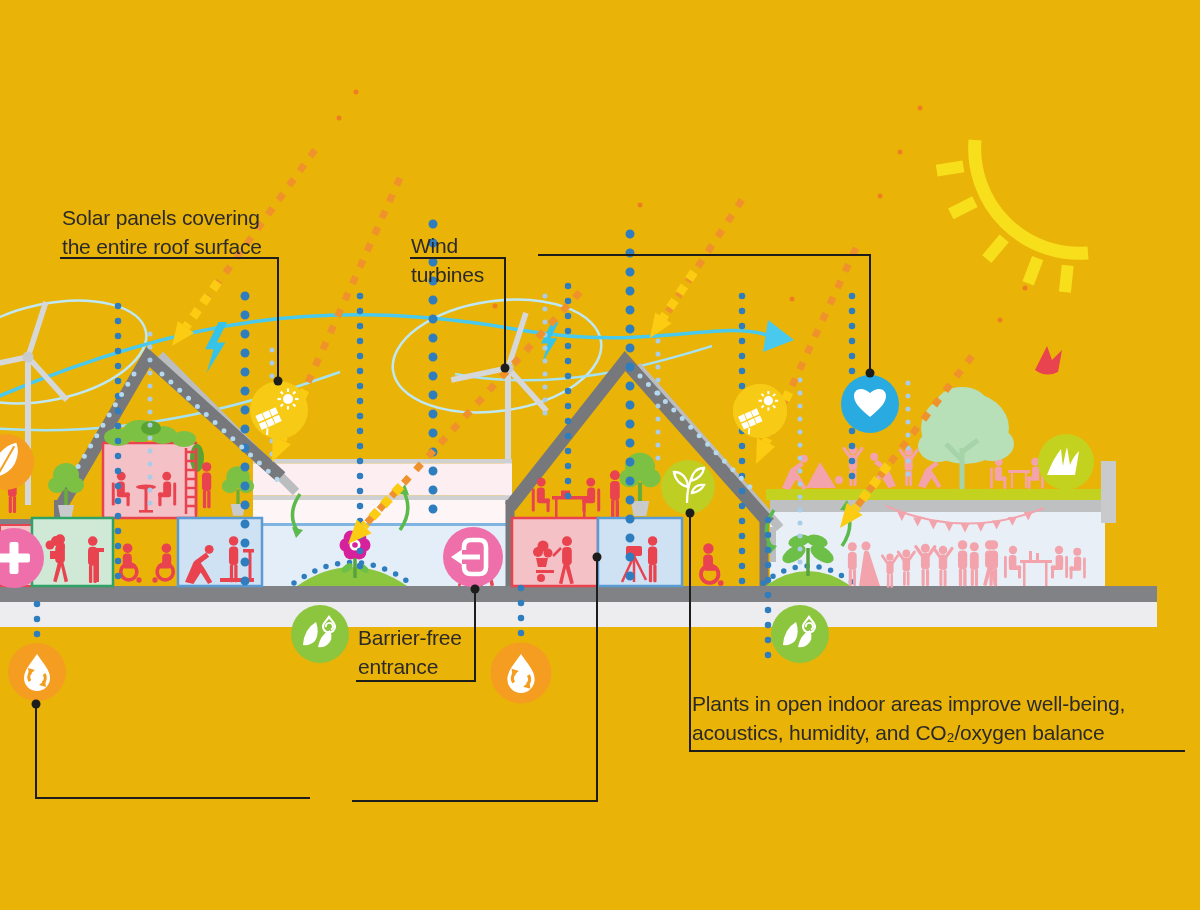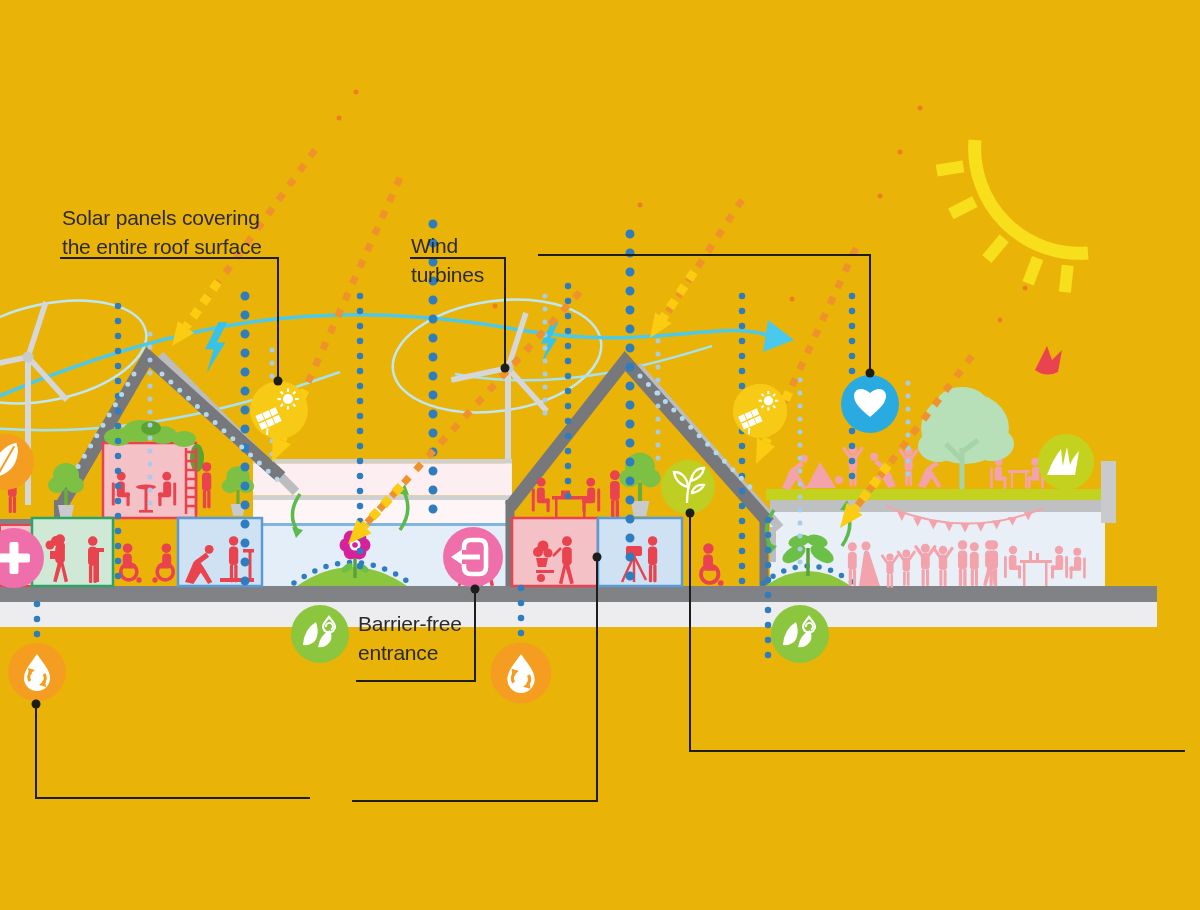--- a/index.html
+++ b/index.html
@@ -566,15 +566,17 @@
         <circle cx="36" cy="704" r="4.5"></circle>
         <circle cx="597" cy="557" r="4.5"></circle>
     <circle cx="690" cy="513" r="4.5"></circle>
   </g>
 </svg>
 
 <div class="lbl" style="left:62px;top:204px;">Solar panels covering
 the entire roof surface</div>
 <div class="lbl" style="left:411px;top:204px;margin-top:28px;">Wind
 turbines</div>
-<div class="lbl" style="left:358px;top:610px;">Barrier-free
+<div class="lbl" style="left:358px;top:624px;">Barrier-free
 entrance</div>
+<div class="lbl" style="left:692px;top:690px;">Plants in open indoor areas improve well-being,
+acoustics, humidity, and CO₂/oxygen balance</div>
 </div>
 
 </body></html>

